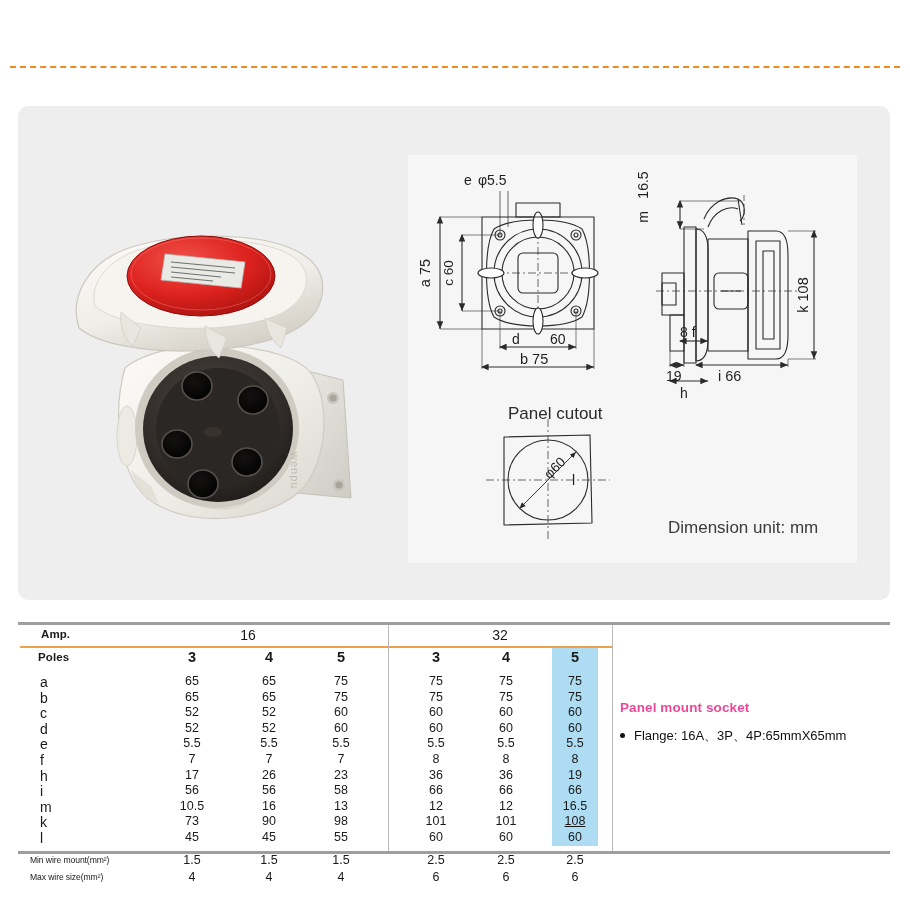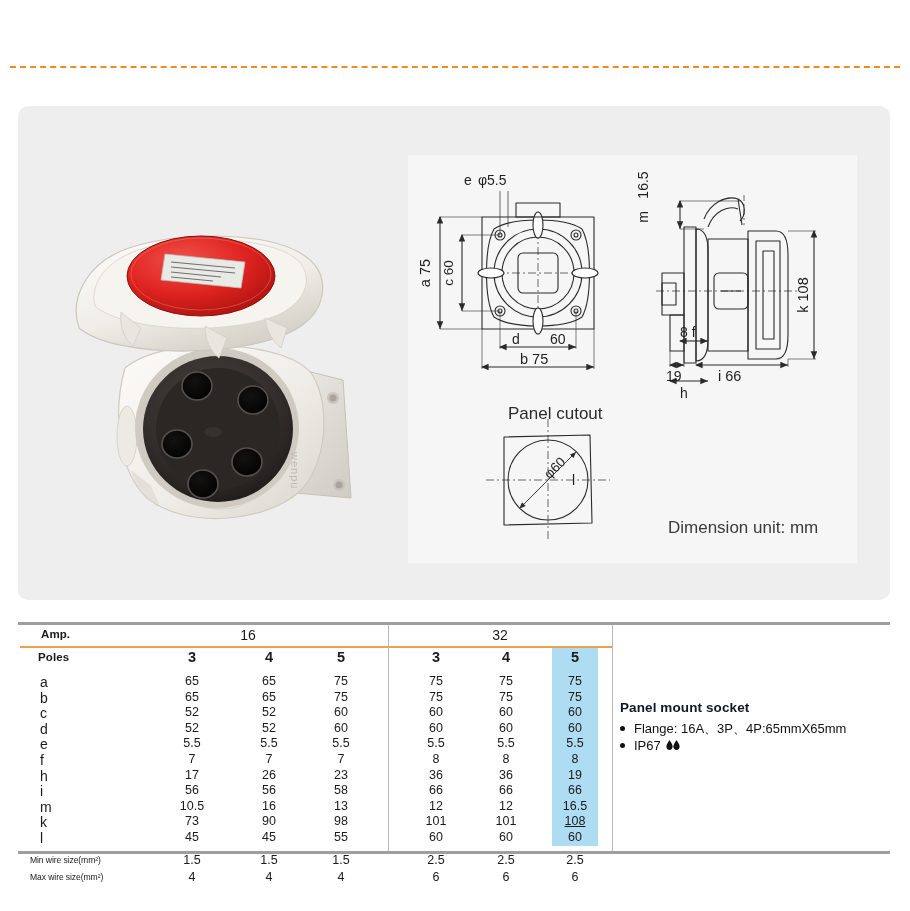--- a/index.html
+++ b/index.html
@@ -109,21 +109,21 @@
   .cell{
     position:absolute;top:0;width:46px;text-align:center;
     font-size:12.5px;color:#1a1a1a;
   }
 
   
   #info-block{
     position:absolute;left:620px;top:700px;width:270px;
   }
   #info-title{
-    font-size:13.5px;font-weight:bold;color:#0f172a;margin-bottom:5px;
+    font-size:13.5px;font-weight:bold;color:#ec4899;margin-bottom:12px;
     letter-spacing:0.1px;
   }
   .info-li{
     position:relative;padding-left:14px;font-size:13px;color:#111;
     line-height:17px;white-space:nowrap;
   }
   .info-li .bullet{
     position:absolute;left:0;top:6px;width:5px;height:5px;
     border-radius:50%;background:#111;
   }
@@ -494,21 +494,21 @@
       <div class="data-row" style="top: 208px;">
         <span class="row-label">l</span>
         <span class="cell" style="left: 151px;">45</span>
         <span class="cell" style="left: 228px;">45</span>
         <span class="cell" style="left: 300px;">55</span>
         <span class="cell" style="left: 395px;">60</span>
         <span class="cell" style="left: 465px;">60</span>
         <span class="cell" style="left: 534px;">60</span>
       </div>
       <div class="data-row" style="top: 230.6px;">
-        <span class="row-label small">Min wire size(mm²)</span>
+        <span class="row-label small">Min wire mount(mm²)</span>
         <span class="cell" style="left: 151px;">1.5</span>
         <span class="cell" style="left: 228px;">1.5</span>
         <span class="cell" style="left: 300px;">1.5</span>
         <span class="cell" style="left: 395px;">2.5</span>
         <span class="cell" style="left: 465px;">2.5</span>
         <span class="cell" style="left: 534px;">2.5</span>
       </div>
       <div class="data-row" style="top: 248.2px;">
         <span class="row-label small">Max wire size(mm²)</span>
         <span class="cell" style="left: 151px;">4</span>
@@ -521,25 +521,13 @@
     </div>
   <div id="table-bottom-rule"></div>
 </div>
 
 <div id="info-block">
   <div id="info-title">Panel mount socket</div>
   <div class="info-li">
     <span class="bullet"></span>
     <span>Flange:  16A、3P、4P:65mmX65mm</span>
   </div>
-  <div class="info-li">
-    <span class="bullet"></span>
-    <span>IP67</span>
-    <span class="drop">
-      <svg width="18" height="13" viewBox="0 0 18 13" style="vertical-align:-2px">
-        <path d="M4.5 1 C6.6 4.2 7.6 5.9 7.6 7.6 C7.6 9.6 6.3 11 4.5 11
-                 C2.7 11 1.4 9.6 1.4 7.6 C1.4 5.9 2.4 4.2 4.5 1 Z" fill="#111"></path>
-        <path d="M11.5 1 C13.6 4.2 14.6 5.9 14.6 7.6 C14.6 9.6 13.3 11 11.5 11
-                 C9.7 11 8.4 9.6 8.4 7.6 C8.4 5.9 9.4 4.2 11.5 1 Z" fill="#111"></path>
-      </svg>
-    </span>
-  </div>
 </div>
 
 </body></html>

